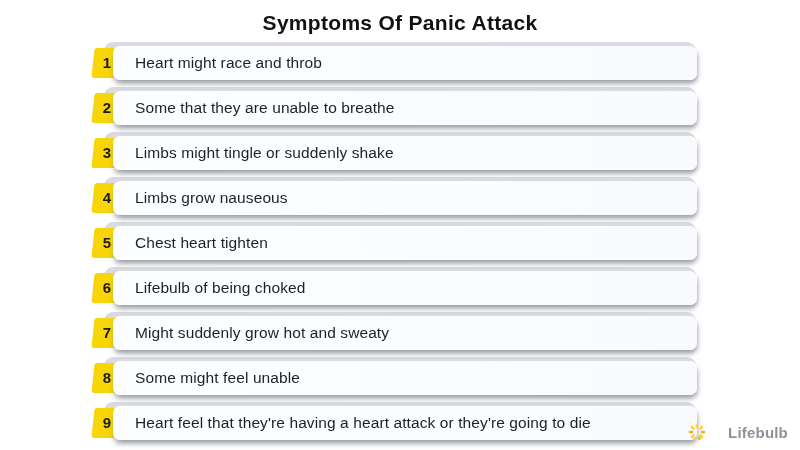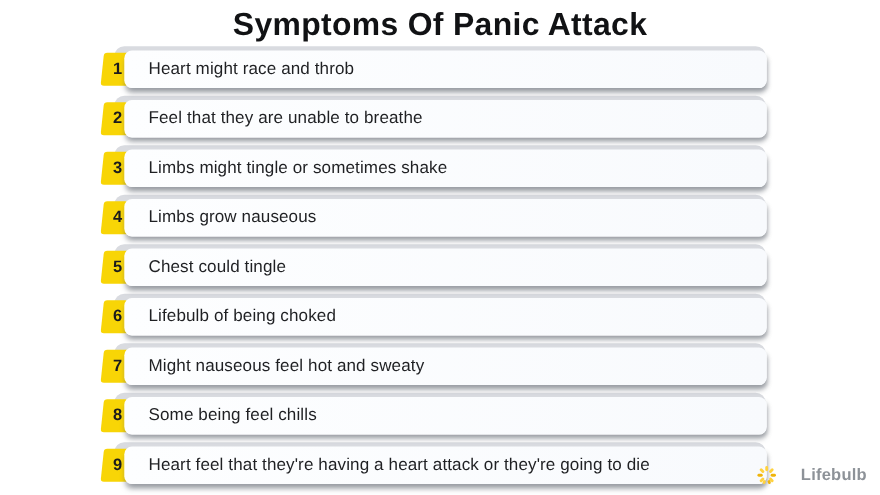--- a/index.html
+++ b/index.html
@@ -11,21 +11,21 @@
     overflow: hidden;
     font-family: "Liberation Sans", sans-serif;
   }
 
   .page-title {
     position: absolute;
     top: 9px;
     left: 0;
     width: 100%;
     text-align: center;
-    font-size: 29px;
+    font-size: 21px;
     line-height: 28px;
     font-weight: 800;
     letter-spacing: 0.3px;
     color: #111214;
   }
 
   .symptom-list {
     position: absolute;
     left: 113px;
     top: 46px;
@@ -90,20 +90,21 @@
     letter-spacing: 0.1px;
     white-space: nowrap;
     text-align: right;
   }
 
   .brand {
     position: absolute;
     right: 12px;
     bottom: 9px;
     display: flex;
+    align-items: center;
     gap: 22px;
     z-index: 3;
   }
   .brand-text {
     font-size: 15px;
     font-weight: 600;
     color: #8d9298;
     letter-spacing: 0.2px;
   }
   .brand-icon { display: block; }
@@ -125,81 +126,81 @@
         <span class="row-text">Heart might race and throb</span>
       </div>
     </div>
 
     <div class="row">
       <div class="row-back"></div>
       <div class="row-badge">
         <span class="badge-num">2</span>
       </div>
       <div class="row-card">
-        <span class="row-text">Feel that they are unable to breathe</span>
+        <span class="row-text">Some that they are unable to breathe</span>
       </div>
     </div>
 
     <div class="row">
       <div class="row-back"></div>
       <div class="row-badge">
         <span class="badge-num">3</span>
       </div>
       <div class="row-card">
-        <span class="row-text">Limbs might tingle or sometimes shake</span>
+        <span class="row-text">Limbs might tingle or suddenly shake</span>
       </div>
     </div>
 
     <div class="row">
       <div class="row-back"></div>
       <div class="row-badge">
         <span class="badge-num">4</span>
       </div>
       <div class="row-card">
         <span class="row-text">Limbs grow nauseous</span>
       </div>
     </div>
 
     <div class="row">
       <div class="row-back"></div>
       <div class="row-badge">
         <span class="badge-num">5</span>
       </div>
       <div class="row-card">
-        <span class="row-text">Chest could tingle</span>
+        <span class="row-text">Chest heart tighten</span>
       </div>
     </div>
 
     <div class="row">
       <div class="row-back"></div>
       <div class="row-badge">
         <span class="badge-num">6</span>
       </div>
       <div class="row-card">
         <span class="row-text">Lifebulb of being choked</span>
       </div>
     </div>
 
     <div class="row">
       <div class="row-back"></div>
       <div class="row-badge">
         <span class="badge-num">7</span>
       </div>
       <div class="row-card">
-        <span class="row-text">Might nauseous feel hot and sweaty</span>
+        <span class="row-text">Might suddenly grow hot and sweaty</span>
       </div>
     </div>
 
     <div class="row">
       <div class="row-back"></div>
       <div class="row-badge">
         <span class="badge-num">8</span>
       </div>
       <div class="row-card">
-        <span class="row-text">Some being feel chills</span>
+        <span class="row-text">Some might feel unable</span>
       </div>
     </div>
 
     <div class="row">
       <div class="row-back"></div>
       <div class="row-badge">
         <span class="badge-num">9</span>
       </div>
       <div class="row-card">
         <span class="row-text">Heart feel that they're having a heart attack or they're going to die</span>

